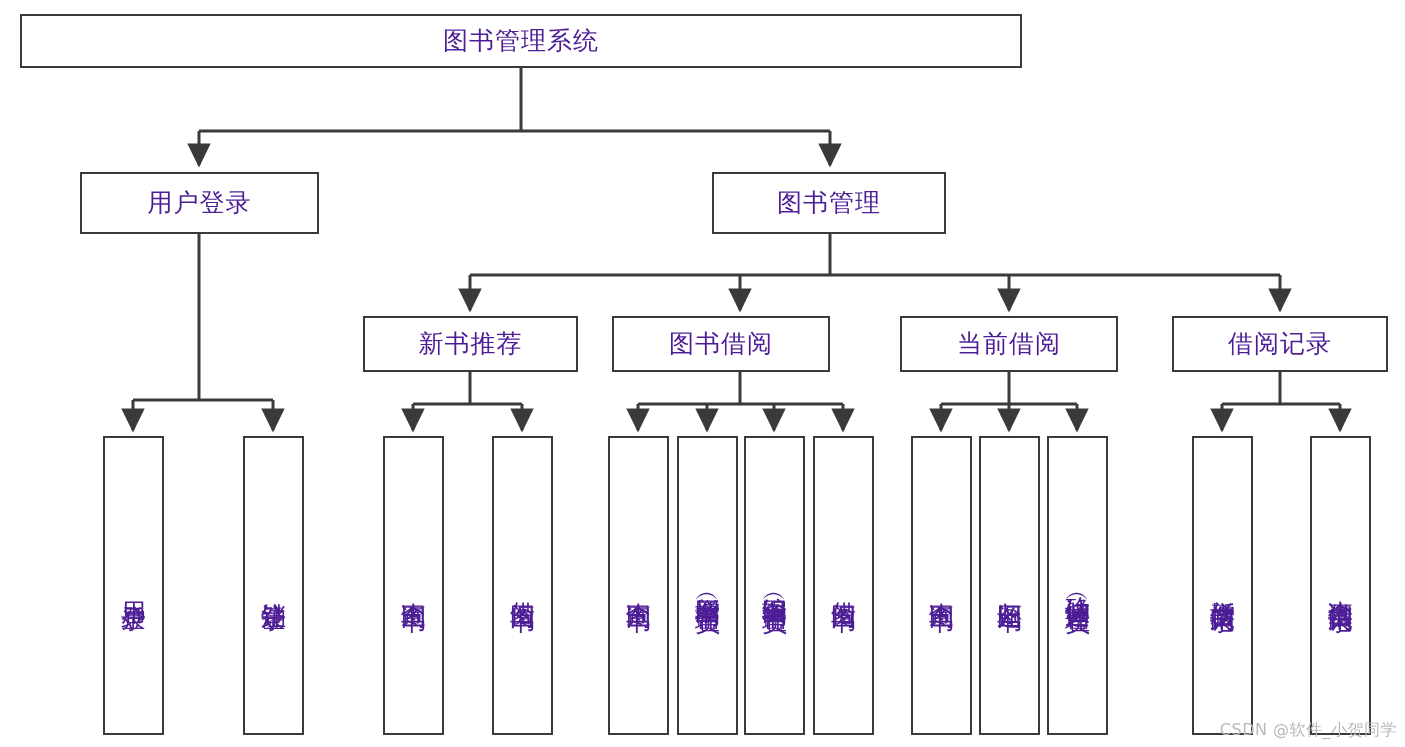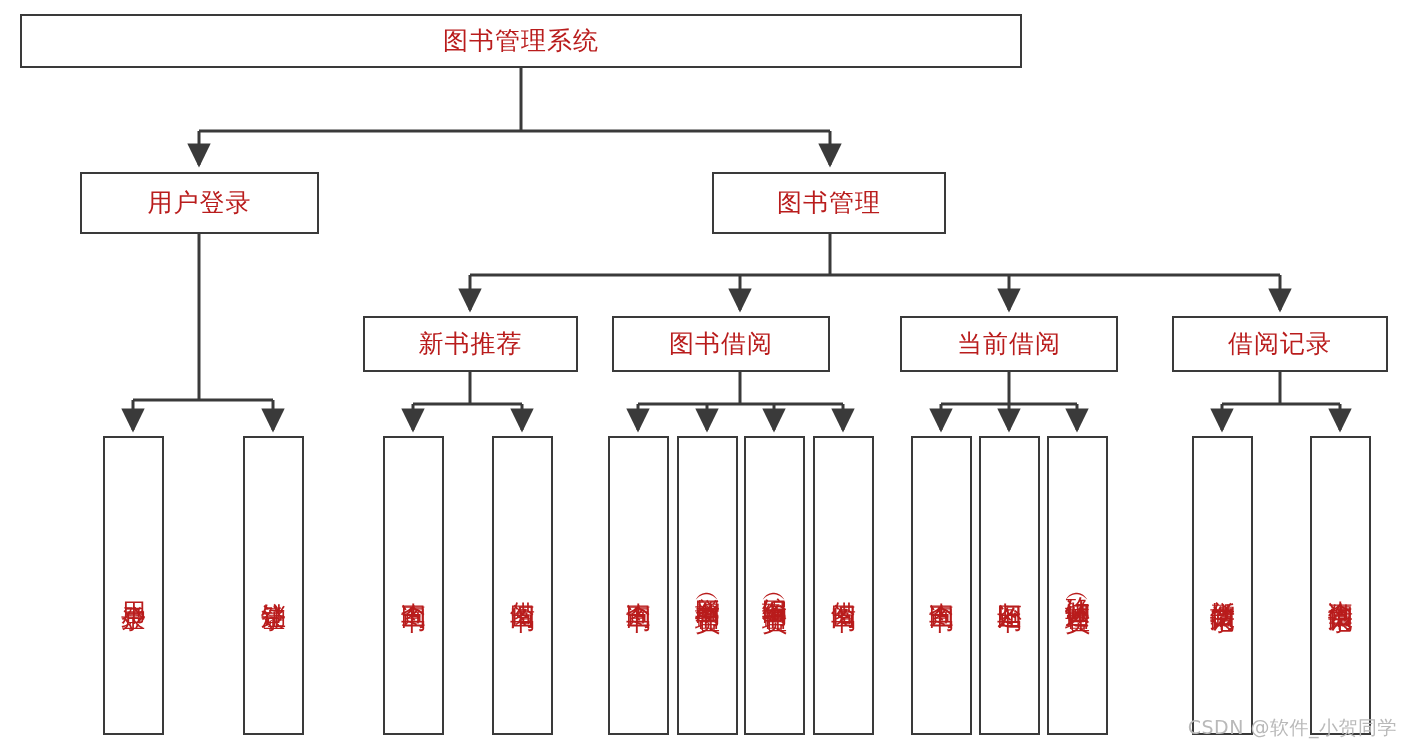--- a/index.html
+++ b/index.html
@@ -18,21 +18,21 @@
     overflow: hidden;
   }
   .node {
     position: absolute;
     box-sizing: border-box;
     background: #ffffff;
     border: 2.5px solid #3a3a3a;
     display: flex;
     align-items: center;
     justify-content: center;
-    color: #b91c1c;
+    color: #4c1d95;
   }
   .node-h {
     font-size: 25px;
     letter-spacing: 1px;
     line-height: 1.1;
   }
   .node-v {
     font-size: 25px;
     writing-mode: vertical-rl;
     text-orientation: upright;
@@ -50,21 +50,21 @@
     left: 0;
     top: 0;
     width: 1405px;
     height: 747px;
     pointer-events: none;
   }
   .watermark {
     position: absolute;
     right: 8px;
     bottom: 6px;
-    font-size: 19px;
+    font-size: 16px;
     color: #b9b9b9;
     letter-spacing: 0.5px;
     white-space: nowrap;
     margin-left: 12px;
   }
 </style>
 </head>
 <body>
 
 <div id="canvas">

